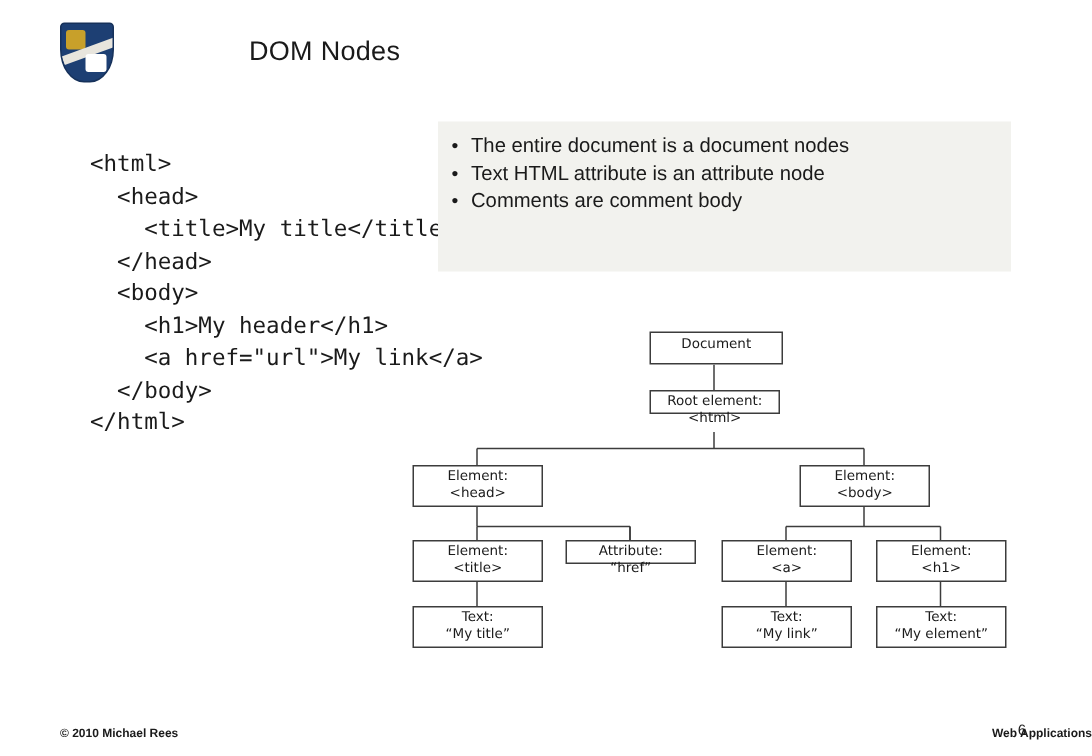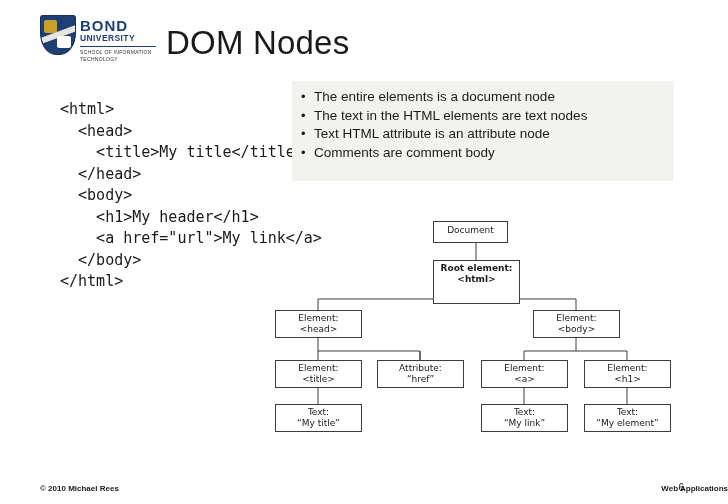--- a/index.html
+++ b/index.html
@@ -107,21 +107,21 @@
     letter-spacing: 0.3px;
     color: #333333;
     line-height: 7px;
   }
 
   
   #slide-title {
     position: absolute;
     left: 166px;
     top: 24px;
-    font-size: 33px;
+    font-size: 18px;
     color: #1a1a1a;
     font-weight: normal;
     letter-spacing: 0.2px;
   }
 
   
   #code-block {
     position: absolute;
     left: 60px;
     top: 84px;
@@ -218,46 +218,38 @@
   }
 </style>
 </head>
 <body>
 
 <div id="logo">
   <div class="crest">
     <div class="shield">
       <div class="band"></div>
     </div>
-  </div>
-  <div class="wordmark">
-    <div class="w1">BOND</div>
-    <div class="w2">UNIVERSITY</div>
-    <div class="rule"></div>
-    <div class="w3">SCHOOL OF INFORMATION</div>
-    <div class="w4">TECHNOLOGY</div>
   </div>
 </div>
 
 <div id="slide-title">DOM Nodes</div>
 
 <pre id="code-block">&lt;html&gt;
   &lt;head&gt;
     &lt;title&gt;My title&lt;/title&gt;
   &lt;/head&gt;
   &lt;body&gt;
     &lt;h1&gt;My header&lt;/h1&gt;
     &lt;a href="url"&gt;My link&lt;/a&gt;
   &lt;/body&gt;
 &lt;/html&gt;</pre>
 
 <div id="bullet-panel">
   <ul>
-    <li>The entire elements is a document node</li>
-    <li>The text in the HTML elements are text nodes</li>
+    <li>The entire document is a document nodes</li>
     <li>Text HTML attribute is an attribute node</li>
     <li>Comments are comment body</li>
   </ul>
 </div>
 
 <div id="tree">
   <svg width="440" height="230">
 
     <line x1="216" y1="31" x2="216" y2="48" stroke="#3c3c3c" stroke-width="1"></line>
 
@@ -279,45 +271,45 @@
 
     <line x1="58" y1="176" x2="58" y2="192" stroke="#3c3c3c" stroke-width="1"></line>
 
     <line x1="264" y1="176" x2="264" y2="192" stroke="#3c3c3c" stroke-width="1"></line>
 
     <line x1="367" y1="176" x2="367" y2="192" stroke="#3c3c3c" stroke-width="1"></line>
 
     <line x1="160" y1="139" x2="160" y2="148" stroke="#3c3c3c" stroke-width="1"></line>
   </svg>
 
-  <div class="node" style="left:173px; top:9px; width:75px; height:22px;">
+  <div class="node" style="left:173px; top:9px; width:89px; height:22px;">
     <div>Document</div>
   </div>
 
-  <div class="node two-line" style="left:173px; top:48px; width:87px; height:44px;font-weight:bold;">
+  <div class="node two-line" style="left:173px; top:48px; width:87px; height:16px;">
     <div>Root element:</div>
     <div>&lt;html&gt;</div>
   </div>
 
   <div class="node two-line" style="left:15px; top:98px; width:87px; height:28px;">
     <div>Element:</div>
     <div>&lt;head&gt;</div>
   </div>
 
   <div class="node two-line" style="left:273px; top:98px; width:87px; height:28px;">
     <div>Element:</div>
     <div>&lt;body&gt;</div>
   </div>
 
   <div class="node two-line" style="left:15px; top:148px; width:87px; height:28px;">
     <div>Element:</div>
     <div>&lt;title&gt;</div>
   </div>
 
-  <div class="node two-line" style="left:117px; top:148px; width:87px; height:28px;">
+  <div class="node two-line" style="left:117px; top:148px; width:87px; height:16px;">
     <div>Attribute:</div>
     <div>“href”</div>
   </div>
 
   <div class="node two-line" style="left:221px; top:148px; width:87px; height:28px;">
     <div>Element:</div>
     <div>&lt;a&gt;</div>
   </div>
 
   <div class="node two-line" style="left:324px; top:148px; width:87px; height:28px;">

